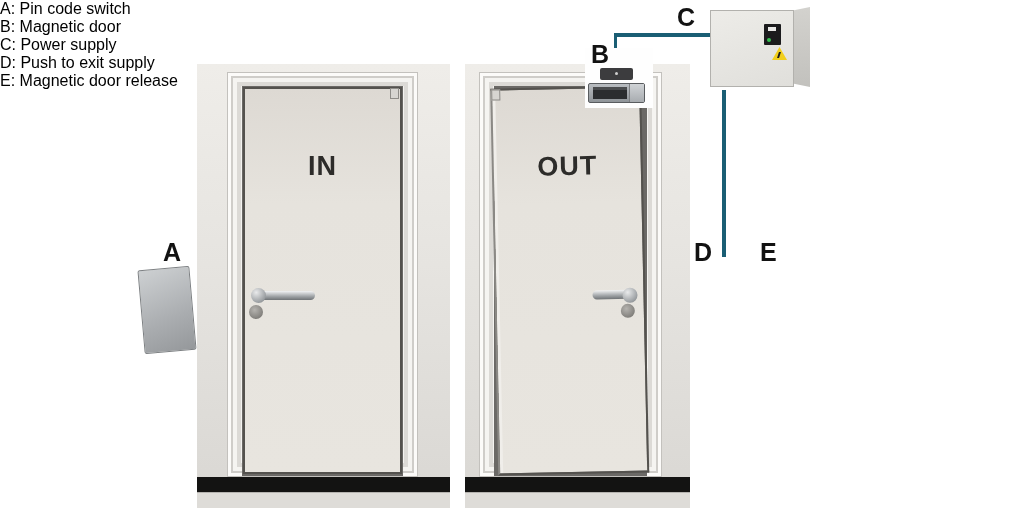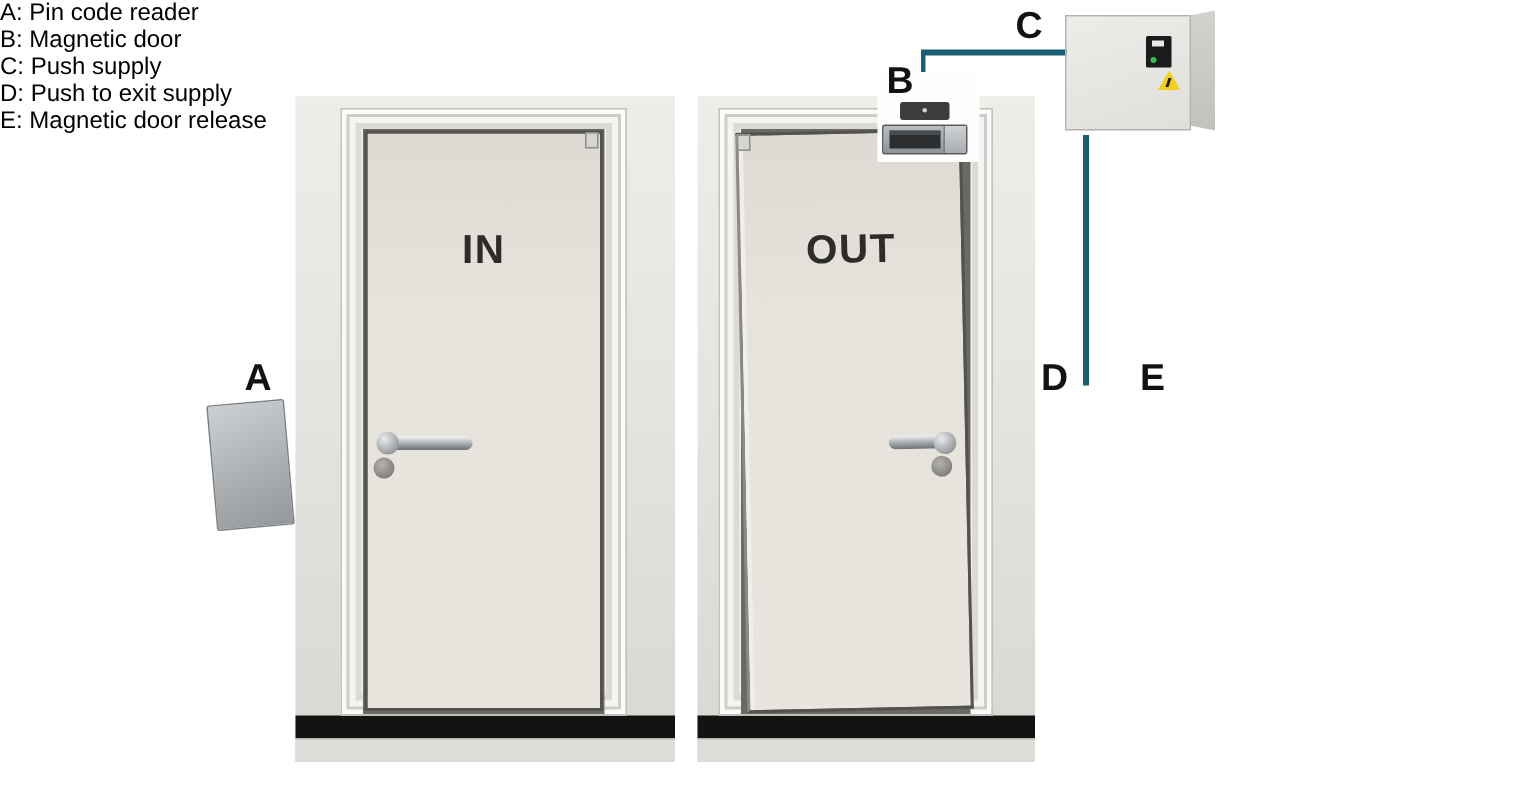--- a/index.html
+++ b/index.html
@@ -205,20 +205,20 @@
     <div class="em-oval"></div>
   </div>
 
   <div class="comp-label" style="left:163px; top:238px;">A</div>
   <div class="comp-label" style="left:591px; top:40px;">B</div>
   <div class="comp-label" style="left:677px; top:3px;">C</div>
   <div class="comp-label" style="left:694px; top:238px;">D</div>
   <div class="comp-label" style="left:760px; top:238px;">E</div>
 
   <div class="abs legend">
-    <div>A: Pin code reader</div>
+    <div>A: Pin code switch</div>
     <div>B: Magnetic door</div>
-    <div>C: Push supply</div>
+    <div>C: Power supply</div>
     <div>D: Push to exit supply</div>
     <div>E: Magnetic door release</div>
   </div>
 
 </div>
 
 </body></html>

